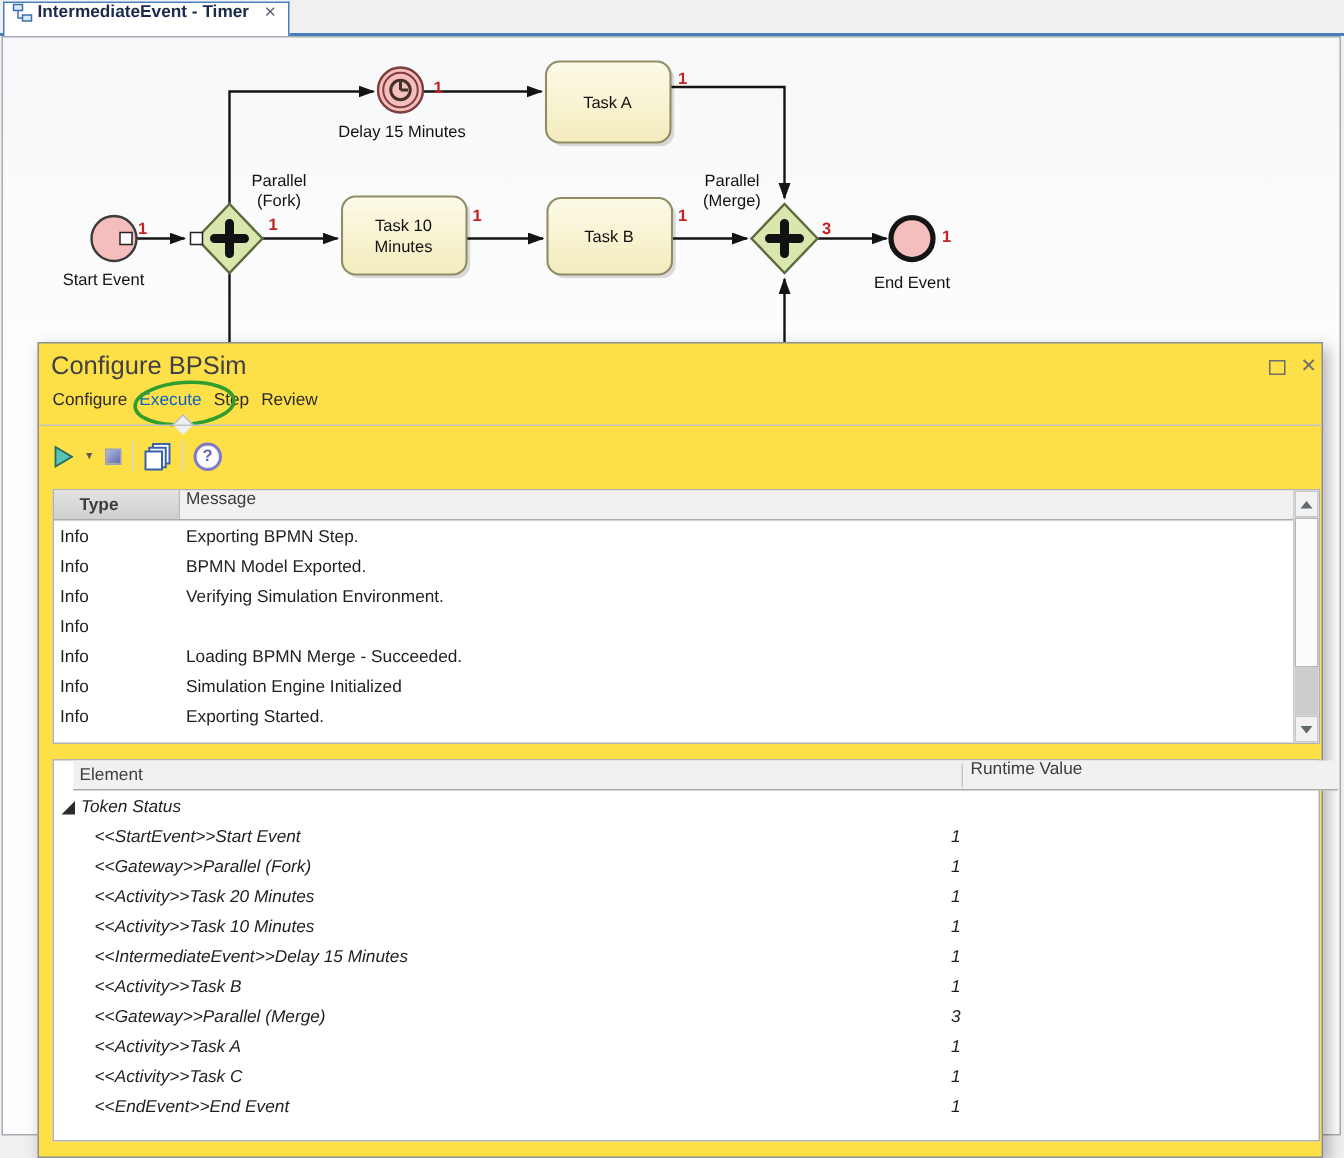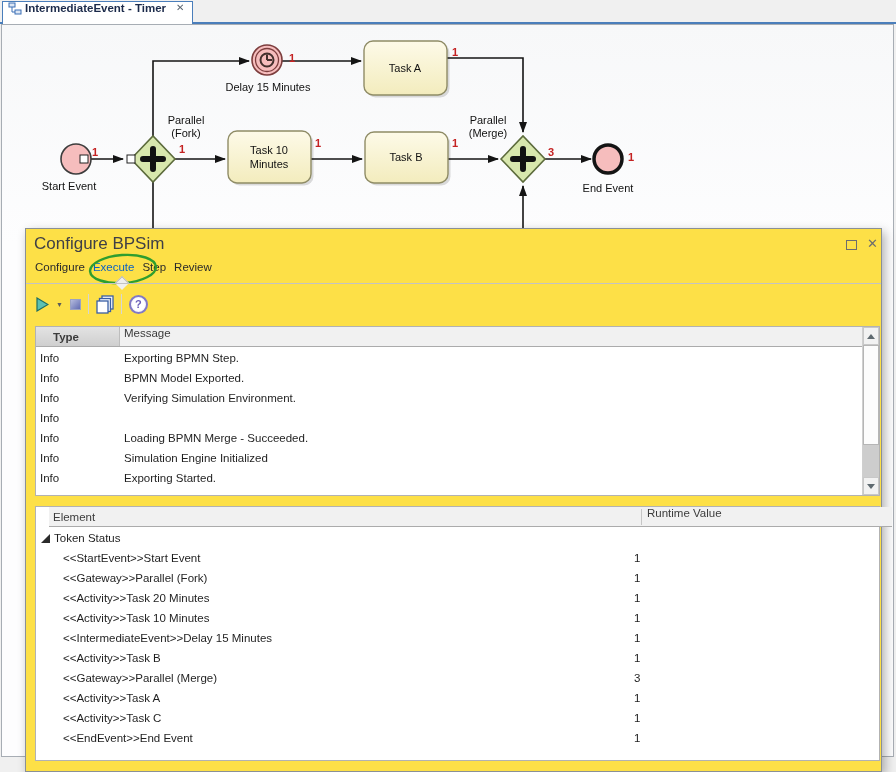--- a/index.html
+++ b/index.html
@@ -67,21 +67,21 @@
   .sb-thumb { position:absolute; left:0; top:18px; width:16px; height:100px; background:#fcfcfc; border:1px solid #b5b5b5; }
   .sb-track-fill { position:absolute; left:0; top:118px; width:16px; height:32px; background:#cdcdcd; }
 
   .elem-table { position:absolute; left:9px; top:277px; width:845px; height:255px; background:#ffffff;
                 border:1px solid #b2b2b2; }
   .elem-head { position:absolute; left:0; top:0; width:100%; height:20px; background:#f1f1f1;
                border-bottom:1px solid #ababab;margin-left:13px; }
   .elem-head .h-element { position:absolute; left:4px; top:0; height:20px; display:flex; align-items:center; }
   .elem-head .h-sep { position:absolute; left:592px; top:2px; width:1px; height:16px; background:#c6c6c6; }
   .elem-head .h-value { position:absolute; left:598px; top:0; height:20px; display:flex; }
-  .elem-rows { position:absolute; left:0; top:21px; width:100%; }
+  .elem-rows { position:absolute; left:0; top:21px; width:100%;font-style:italic; }
   .tree-row { position:relative; height:20px; display:flex; align-items:center; font-size:11.5px; color:#1f1f1f; }
   .tree-row .r-label { padding-left:27px; }
   .tree-row.group .r-label { padding-left:18px; }
   .tree-row .r-value { position:absolute; left:598px; }
   .expander { position:absolute; left:5px; top:6px; width:0; height:0;
               border-left:9px solid transparent; border-bottom:9px solid #2b2b2b; }
 
   .red { fill:#c42222; font-weight:bold; }
   text { font-family:"Liberation Sans", sans-serif; }
 </style>

